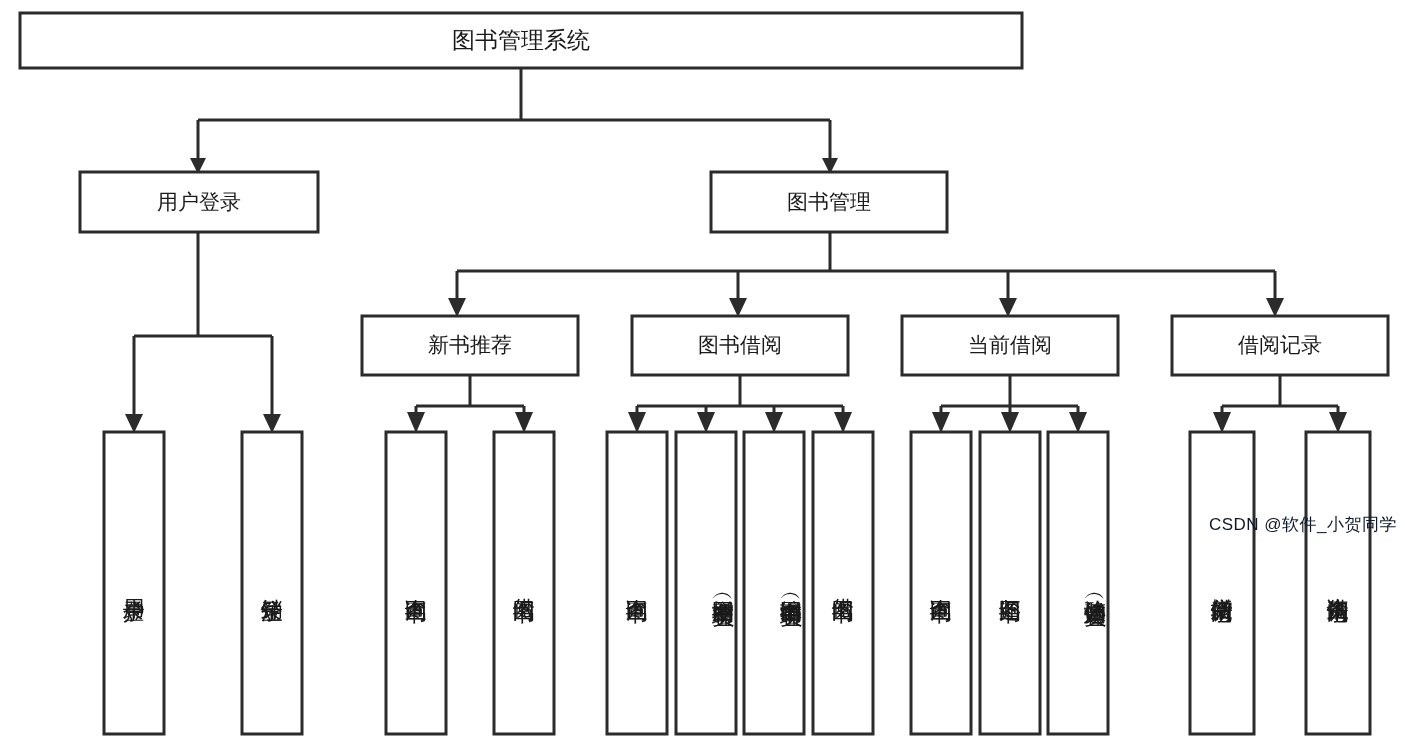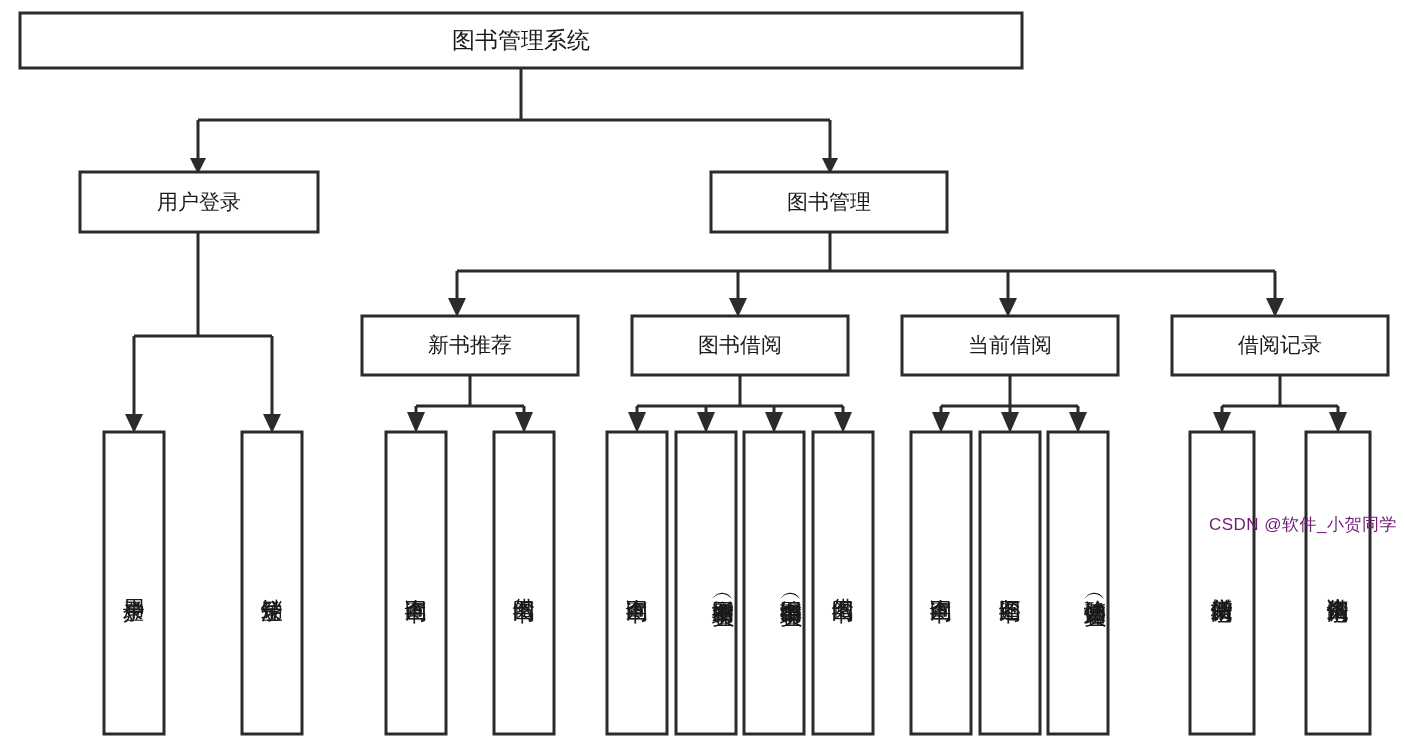--- a/index.html
+++ b/index.html
@@ -59,21 +59,21 @@
     letter-spacing: 1px;
     white-space: nowrap;
     pointer-events: none;
   }
   #watermark {
     position: absolute;
     right: 8px;
     bottom: 4px;
     font-family: "Liberation Sans", "DejaVu Sans", sans-serif;
     font-size: 17px;
-    color: #701a75;
+    color: #0f172a;
     letter-spacing: 0.5px;
     white-space: nowrap;
   }
 </style>
 </head>
 <body>
 
 <div id="diagram-root">
 
   <svg width="1405" height="747" viewBox="0 0 1405 747" xmlns="http://www.w3.org/2000/svg">

